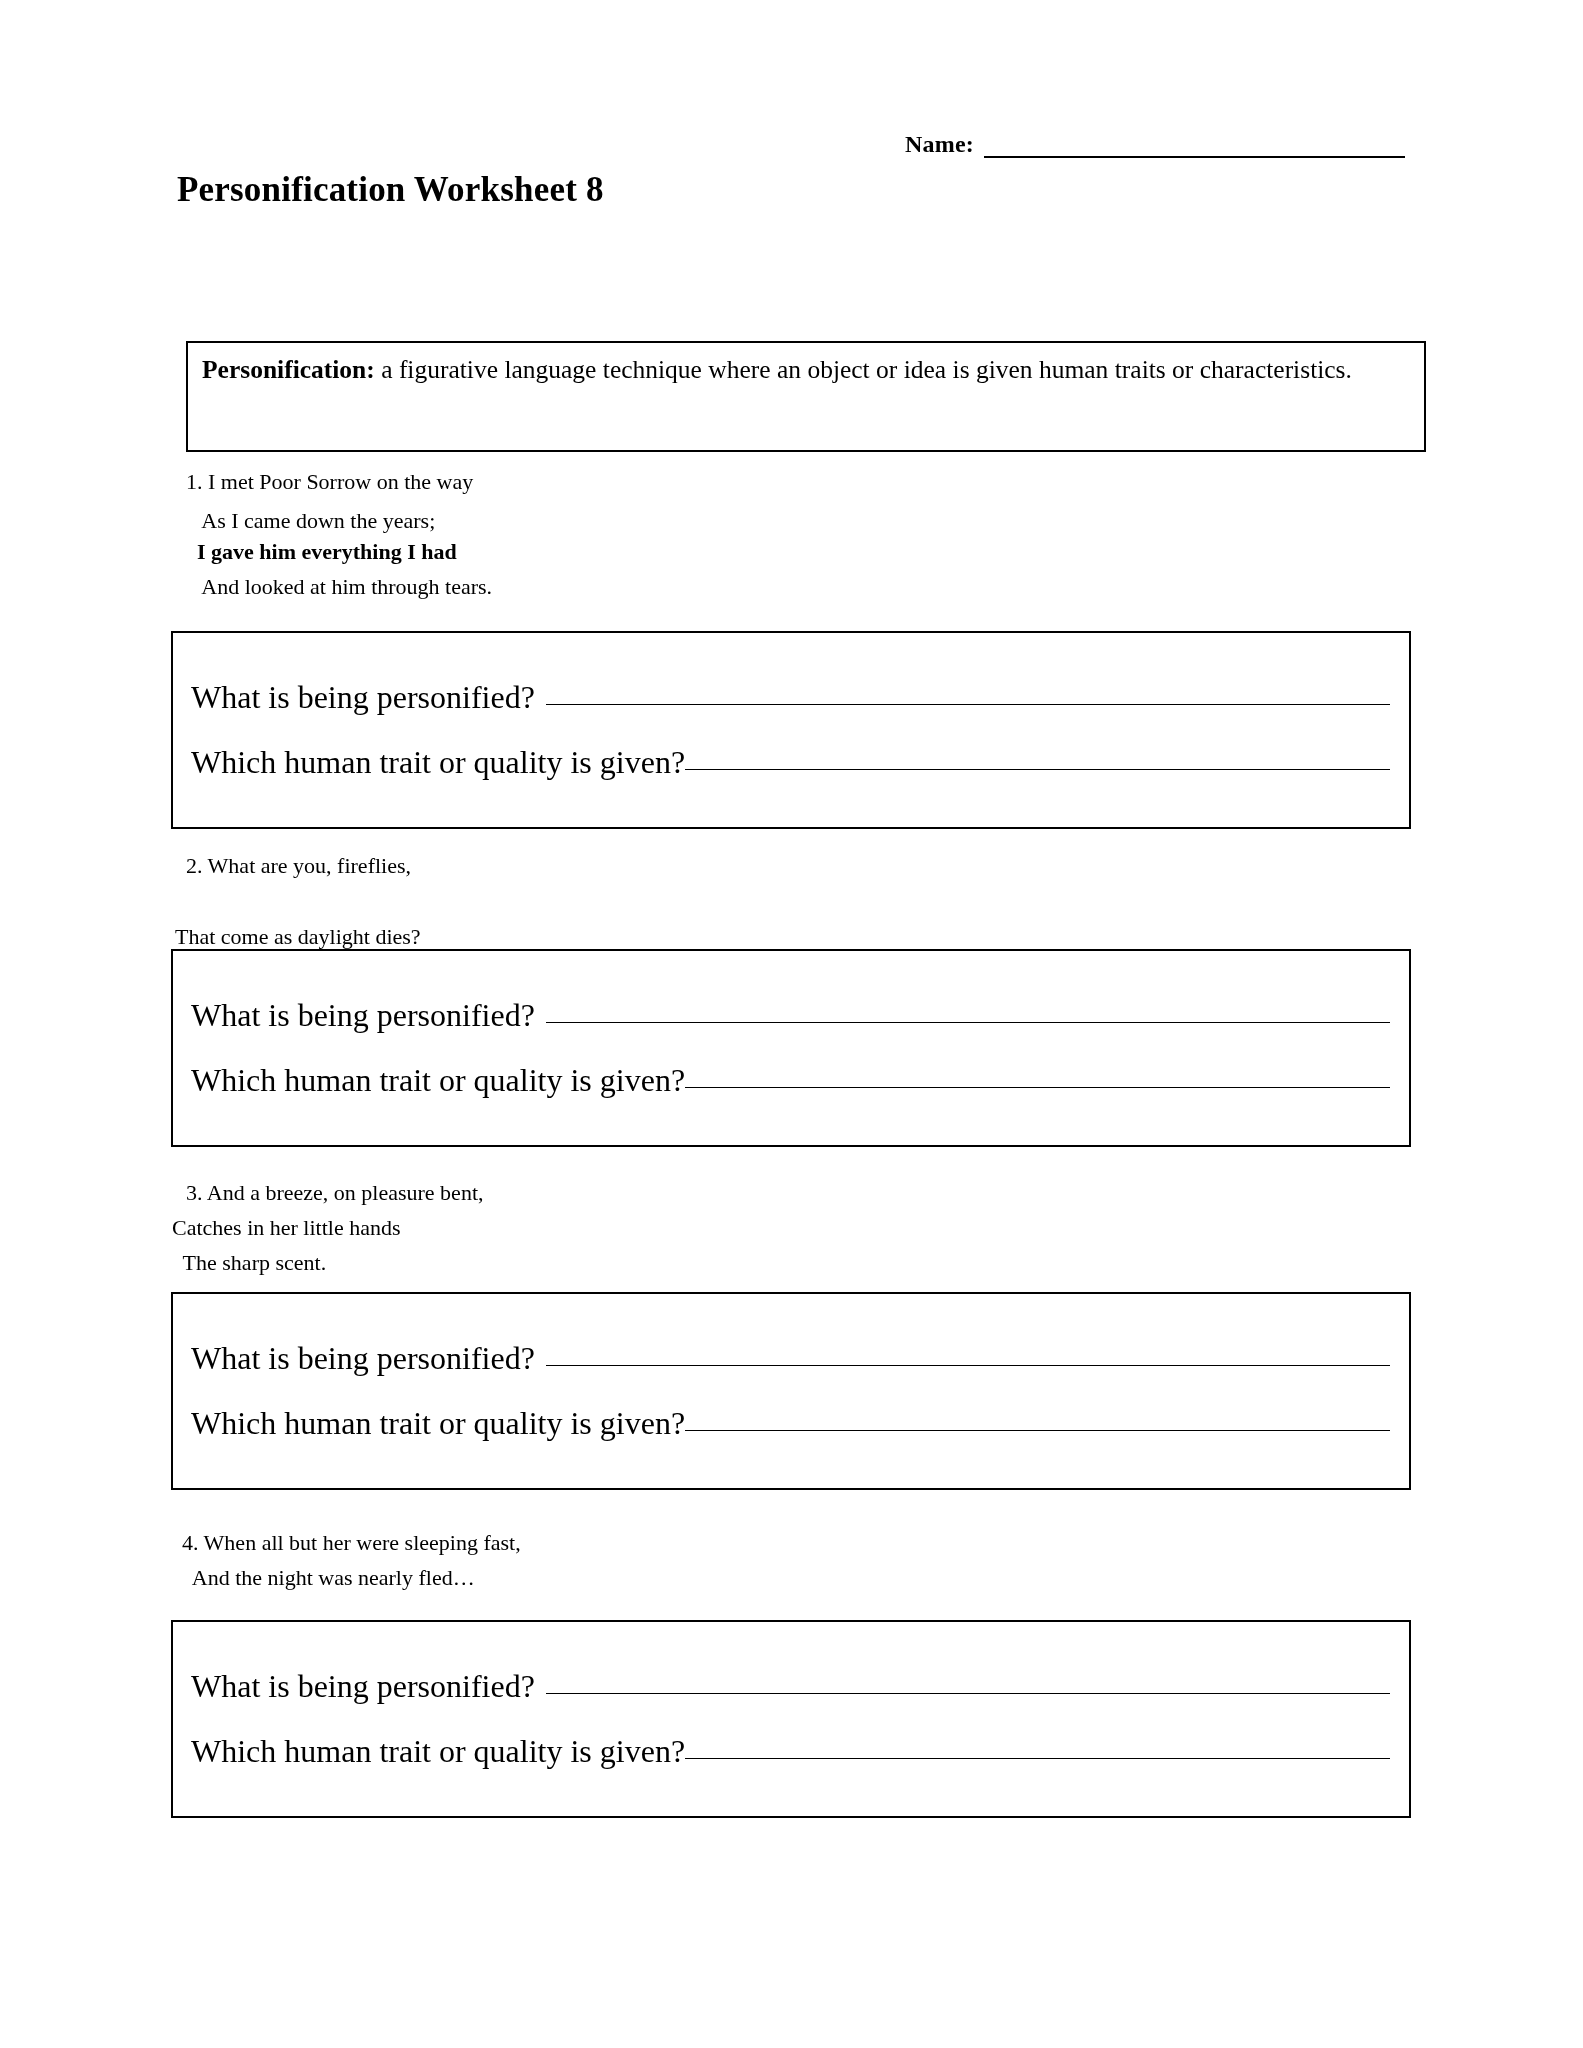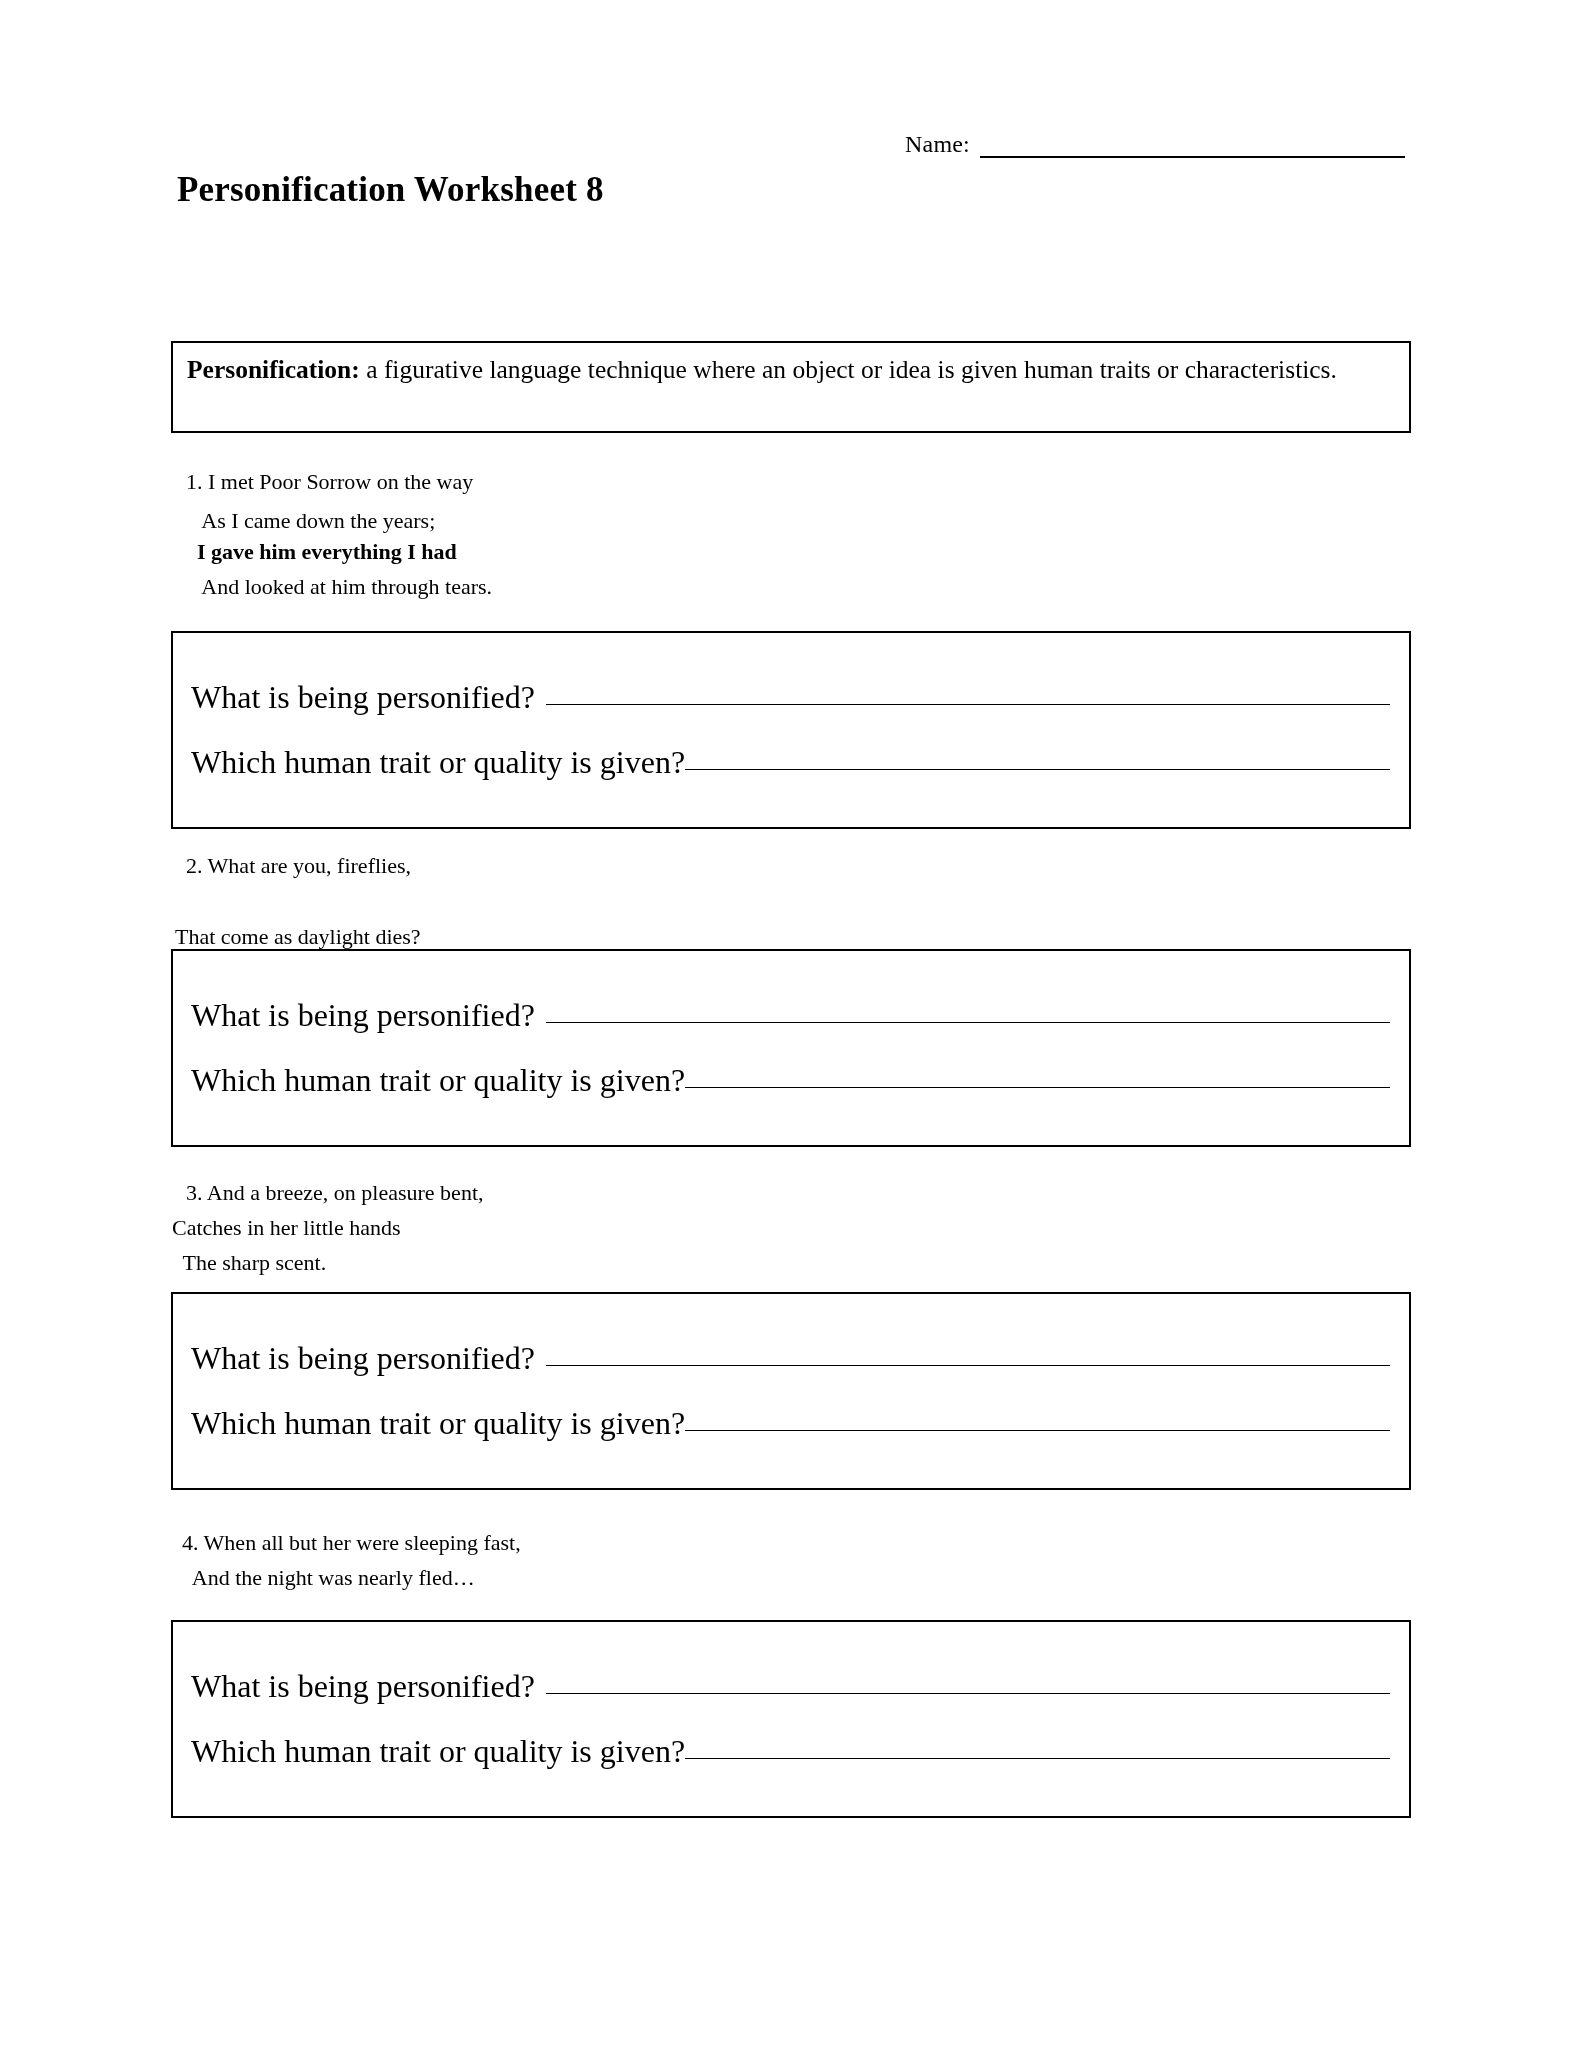--- a/index.html
+++ b/index.html
@@ -28,21 +28,21 @@
   .name-row {
     position: absolute;
     left: 905px;
     top: 132px;
     width: 500px;
     display: flex;
     align-items: flex-end;
   }
   .name-label {
     font-size: 24px;
-    font-weight: normal;
+    font-weight: bold;
     letter-spacing: 0.2px;
     line-height: 1;
     padding-bottom: 2px;
     white-space: nowrap;
   }
   .name-line {
     flex: 1;
     border-bottom: 2.5px solid #000;
     margin-left: 10px;
     height: 20px;
@@ -66,24 +66,24 @@
     width: 1195px;
     font-size: 25.5px;
     line-height: 1.33;
     text-align: left;
   }
   .directions b { font-weight: bold; }
 
   
   .definition-box {
     position: absolute;
-    left: 171px;
+    left: 186px;
     top: 341px;
     width: 1240px;
-    height: 92px;
+    height: 111px;
     border: 2.5px solid #000;
     box-sizing: border-box;
   }
   .definition-text {
     position: absolute;
     left: 14px;
     top: 10px;
     width: 1205px;
     font-size: 25.5px;
     line-height: 1.33;

